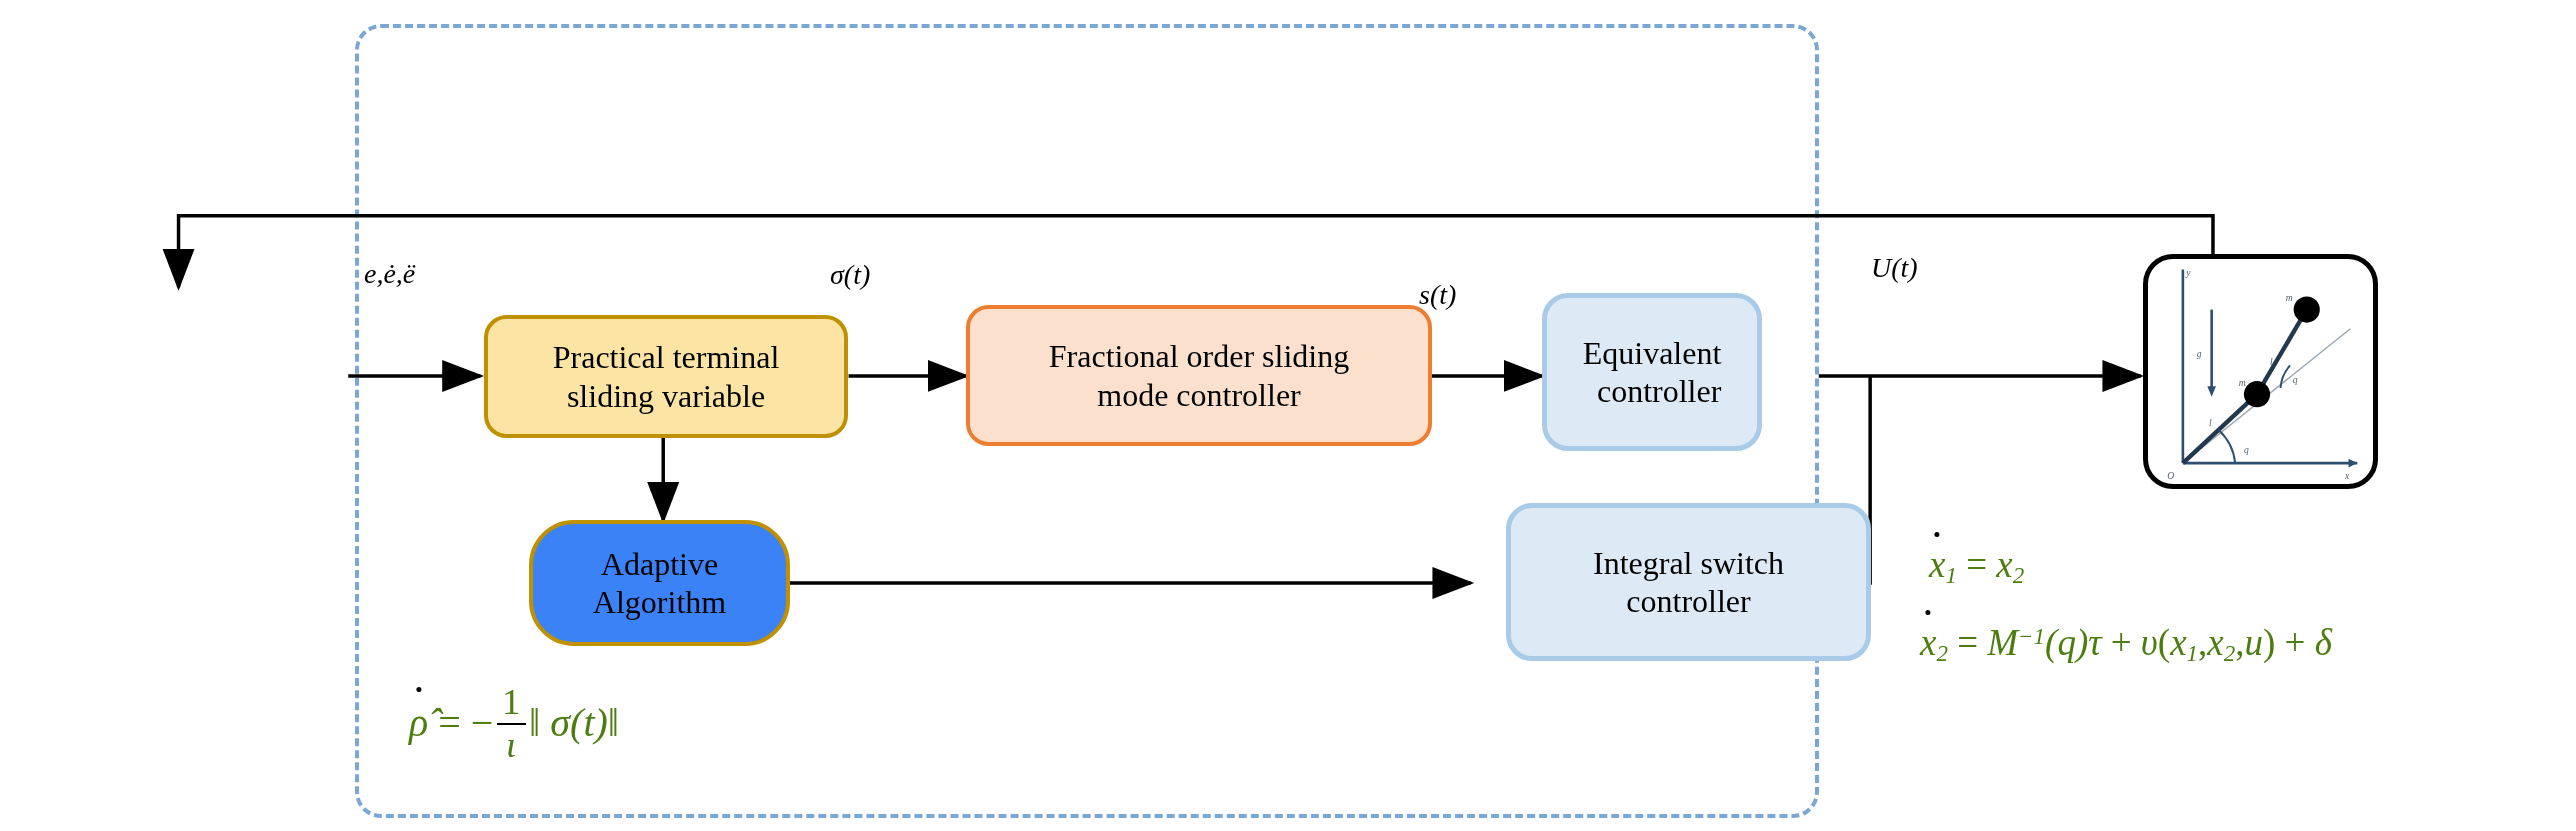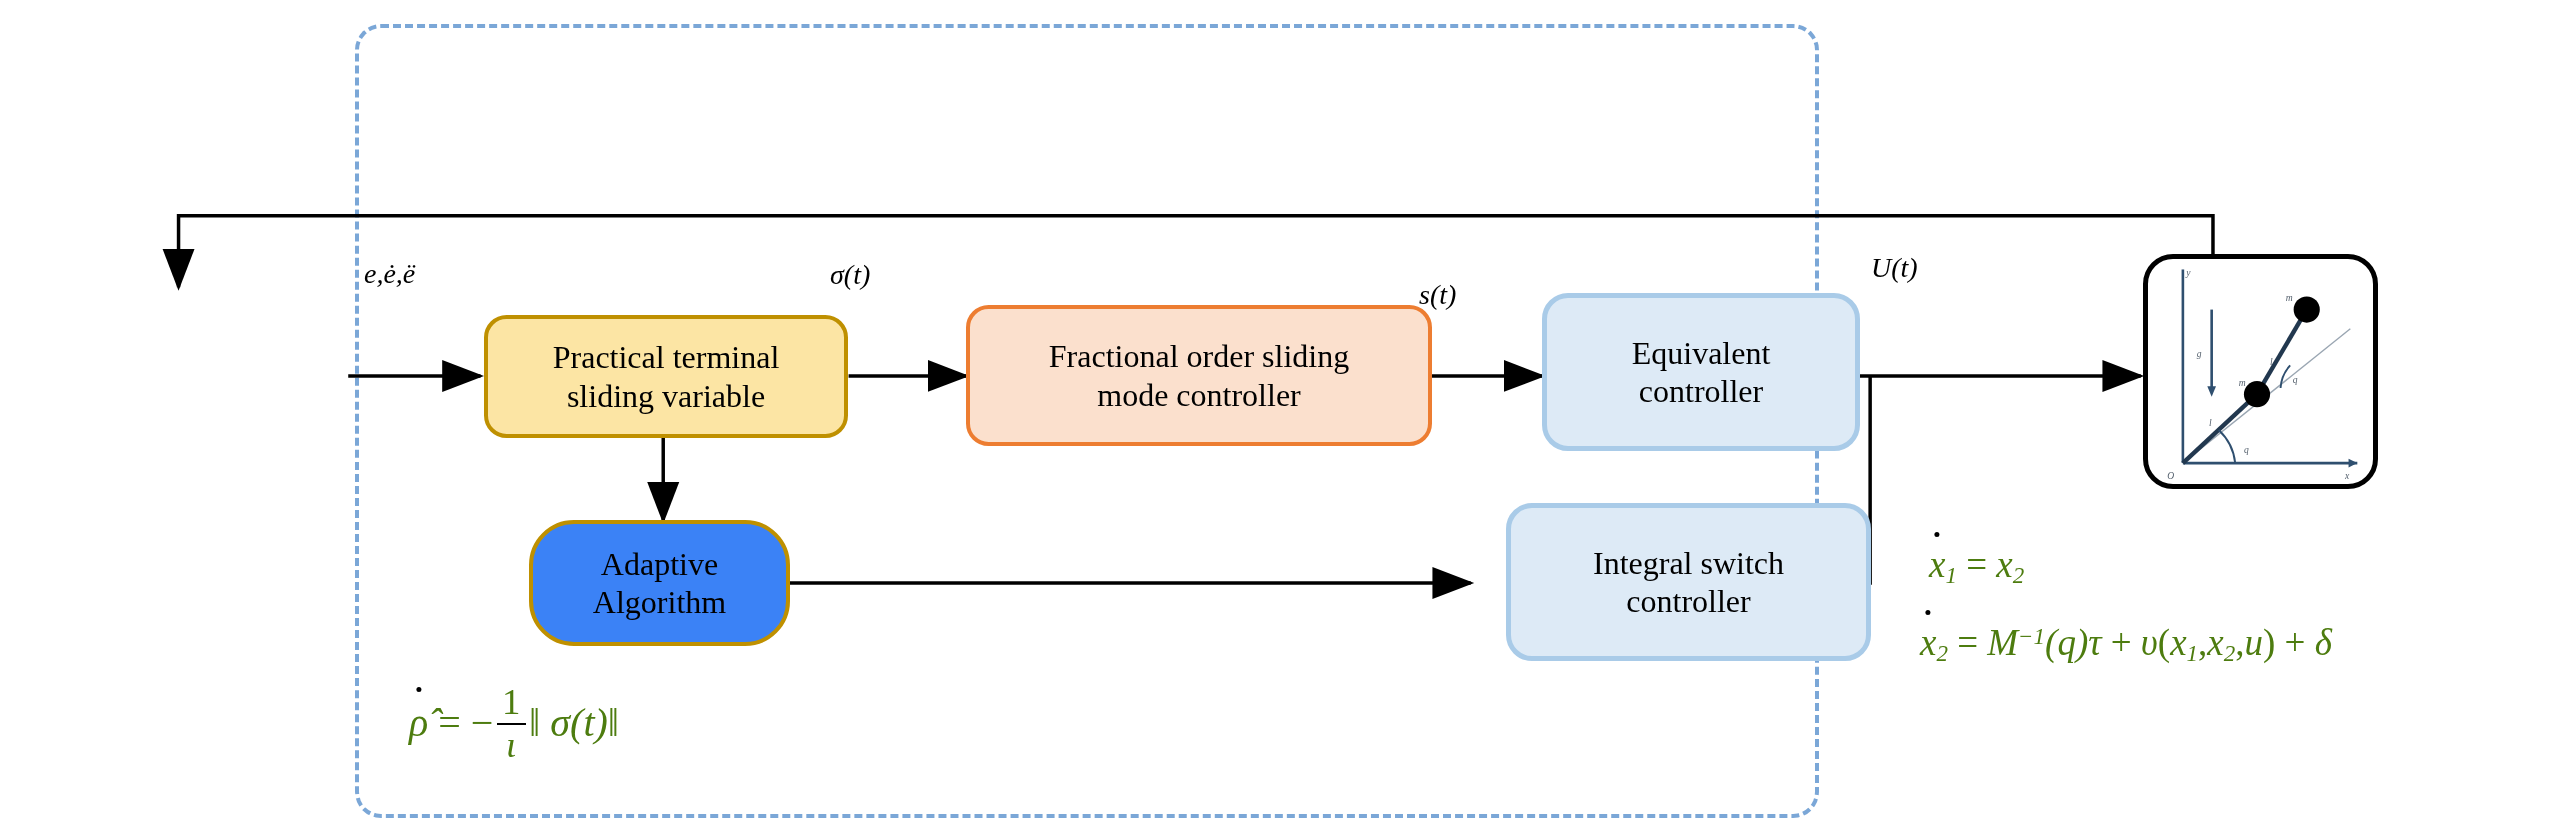--- a/index.html
+++ b/index.html
@@ -210,21 +210,21 @@
   <div class="blk blk-yellow" style="left:484px; top:315px; width:364px; height:123px;">
     <span>Practical terminal
 sliding variable</span>
   </div>
 
   <div class="blk blk-orange" style="left:966px; top:305px; width:466px; height:141px;">
     <span>Fractional order sliding
 mode controller</span>
   </div>
 
-  <div class="blk blk-blue" style="left:1542px; top:293px; width:318px; height:158px;">
+  <div class="blk blk-blue" style="left:1542px; top:293px; width:220px; height:158px;text-align:right;">
     <span>Equivalent
 controller</span>
   </div>
 
   <div class="blk blk-yellow-pill" style="left:529px; top:520px; width:261px; height:126px;">
     <span>Adaptive
 Algorithm</span>
   </div>
 
   <div class="blk blk-blue" style="left:1471px; top:503px; width:365px; height:158px;margin-left:35px;">

